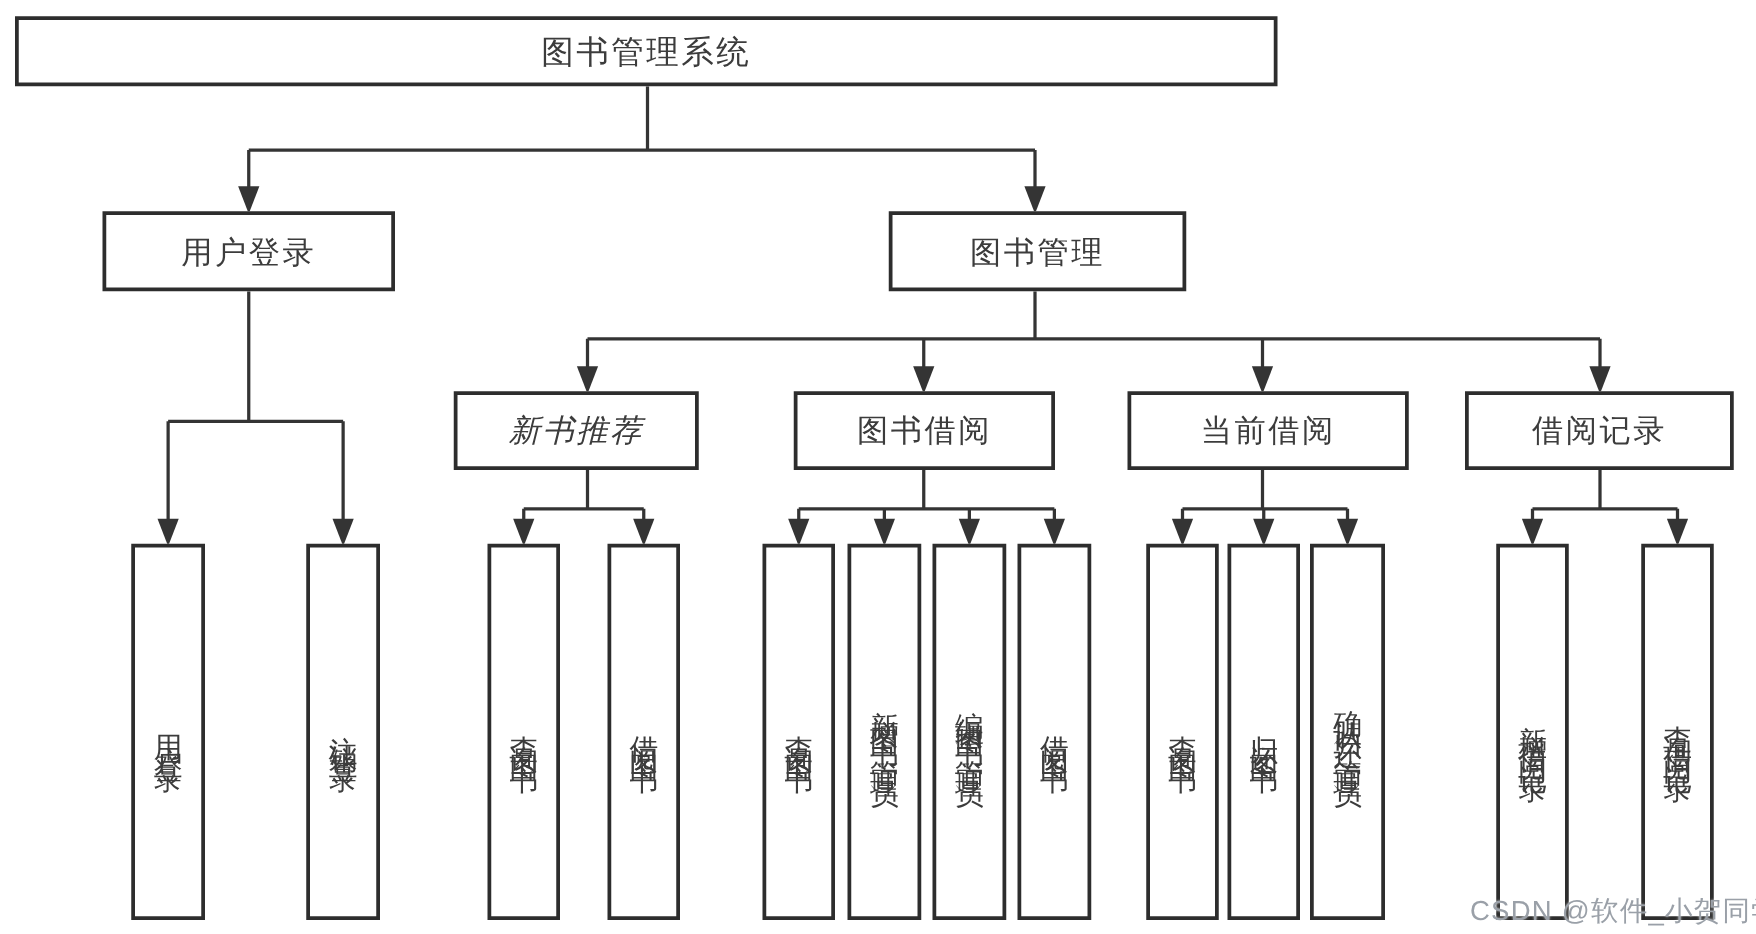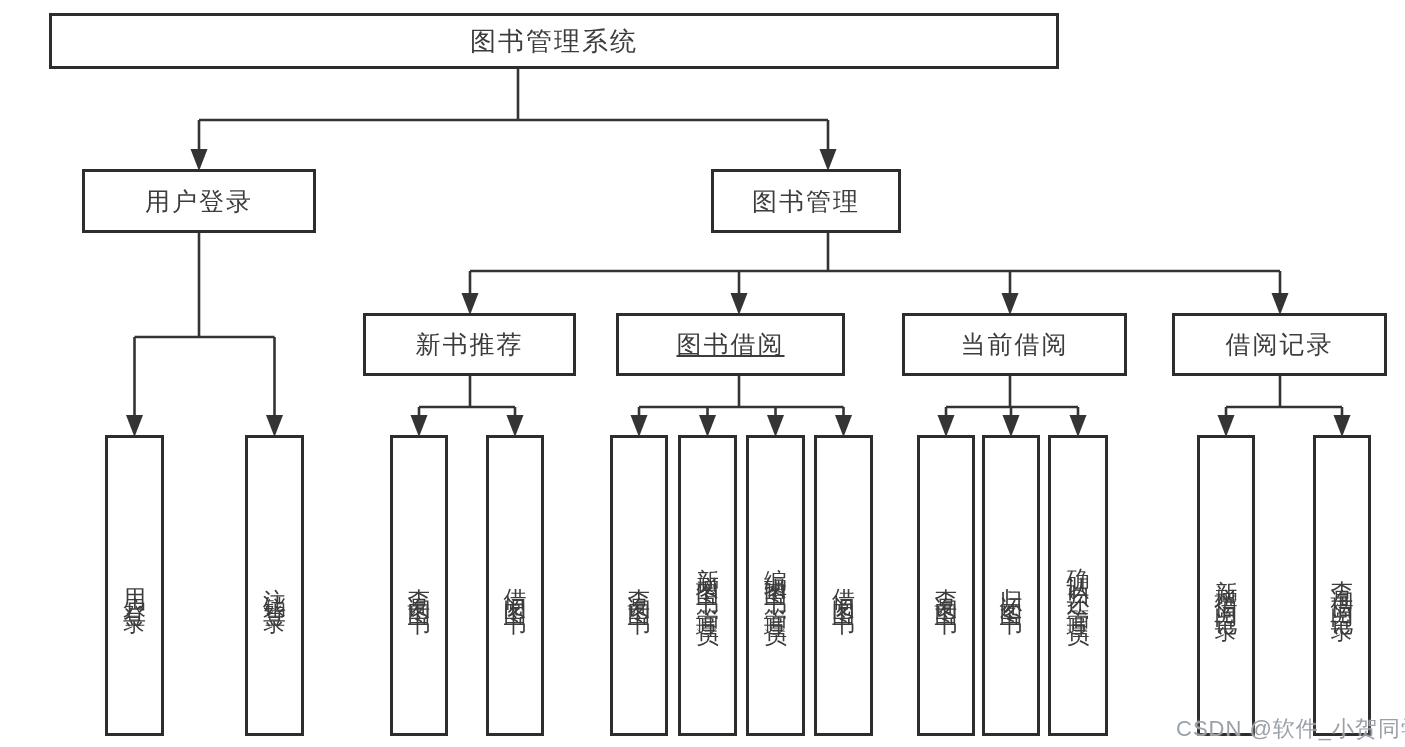--- a/index.html
+++ b/index.html
@@ -124,27 +124,27 @@
       <polygon points="767,415 784,415 775.5,437"></polygon>
       <polygon points="835,415 852,415 843.5,437"></polygon>
       <polygon points="937.5,415 954.5,415 946,437"></polygon>
       <polygon points="1002.5,415 1019.5,415 1011,437"></polygon>
       <polygon points="1069.5,415 1086.5,415 1078,437"></polygon>
       <polygon points="1217.5,415 1234.5,415 1226,437"></polygon>
       <polygon points="1333.5,415 1350.5,415 1342,437"></polygon>
     </g>
   </svg>
 
-  <div class="node root" style="left:12px; top:13px; width:1010px; height:56px;margin-left:37px;">图书管理系统</div>
+  <div class="node root" style="left:12px; top:13px; width:1010px; height:56px;">图书管理系统</div>
 
   <div class="node h" style="left:82px; top:169px; width:234px; height:64px;">用户登录</div>
-  <div class="node h" style="left:711px; top:169px; width:190px; height:64px;">图书管理</div>
+  <div class="node h" style="left:711px; top:169px; width:238px; height:64px;">图书管理</div>
 
-  <div class="node h" style="left:363px; top:313px; width:213px; height:63px;">新书推荐</div>
-  <div class="node h" style="left:616px; top:313px; width:229px; height:63px;text-decoration:underline;">图书借阅</div>
+  <div class="node h" style="left:363px; top:313px; width:196px; height:63px;font-style:italic;">新书推荐</div>
+  <div class="node h" style="left:635px; top:313px; width:209px; height:63px;">图书借阅</div>
   <div class="node h" style="left:902px; top:313px; width:225px; height:63px;">当前借阅</div>
   <div class="node h" style="left:1172px; top:313px; width:215px; height:63px;">借阅记录</div>
 
   <div class="node v" style="left:105px; top:435px; width:59px; height:301px;">用户登录</div>
   <div class="node v" style="left:245px; top:435px; width:59px; height:301px;">注销登录</div>
 
   <div class="node v" style="left:390px; top:435px; width:58px; height:301px;">查询图书</div>
   <div class="node v" style="left:486px; top:435px; width:58px; height:301px;">借阅图书</div>
 
   <div class="node v" style="left:610px; top:435px; width:58px; height:301px;">查询图书</div>

